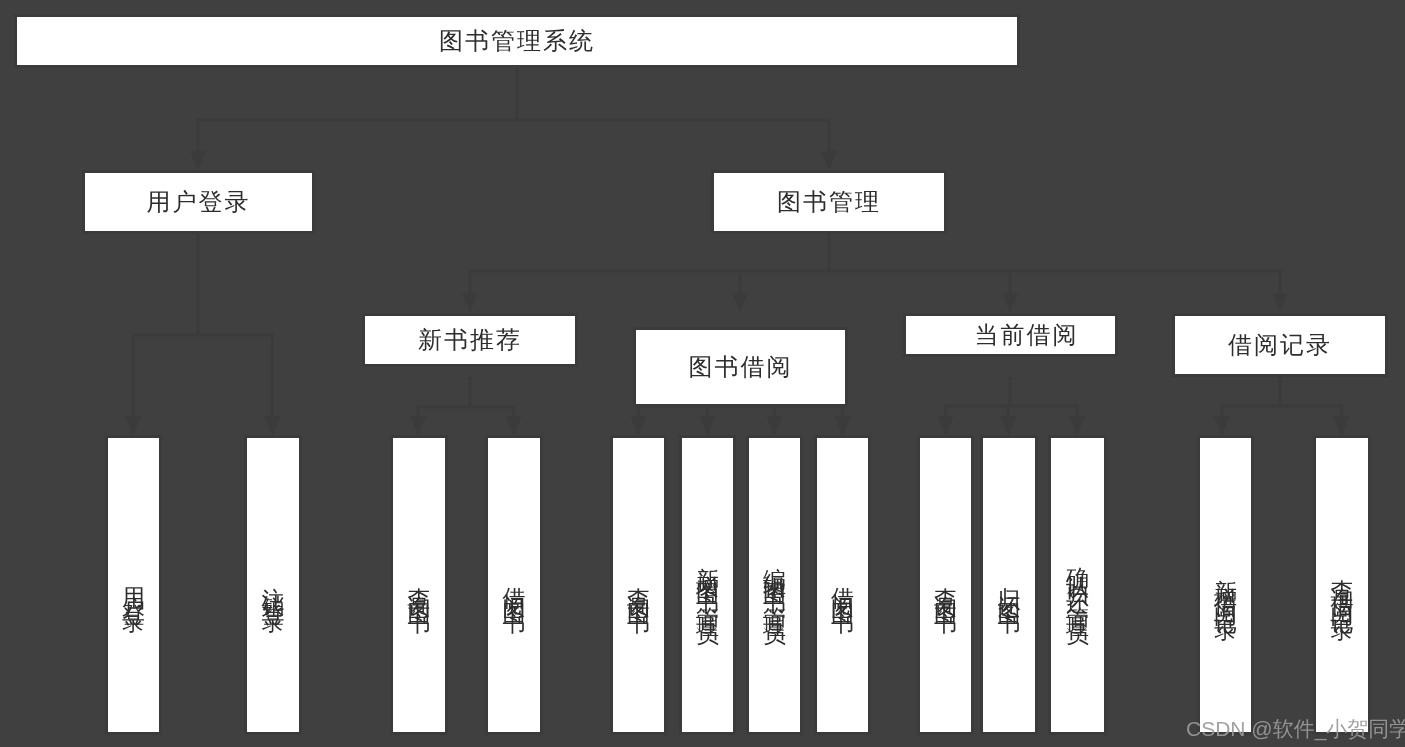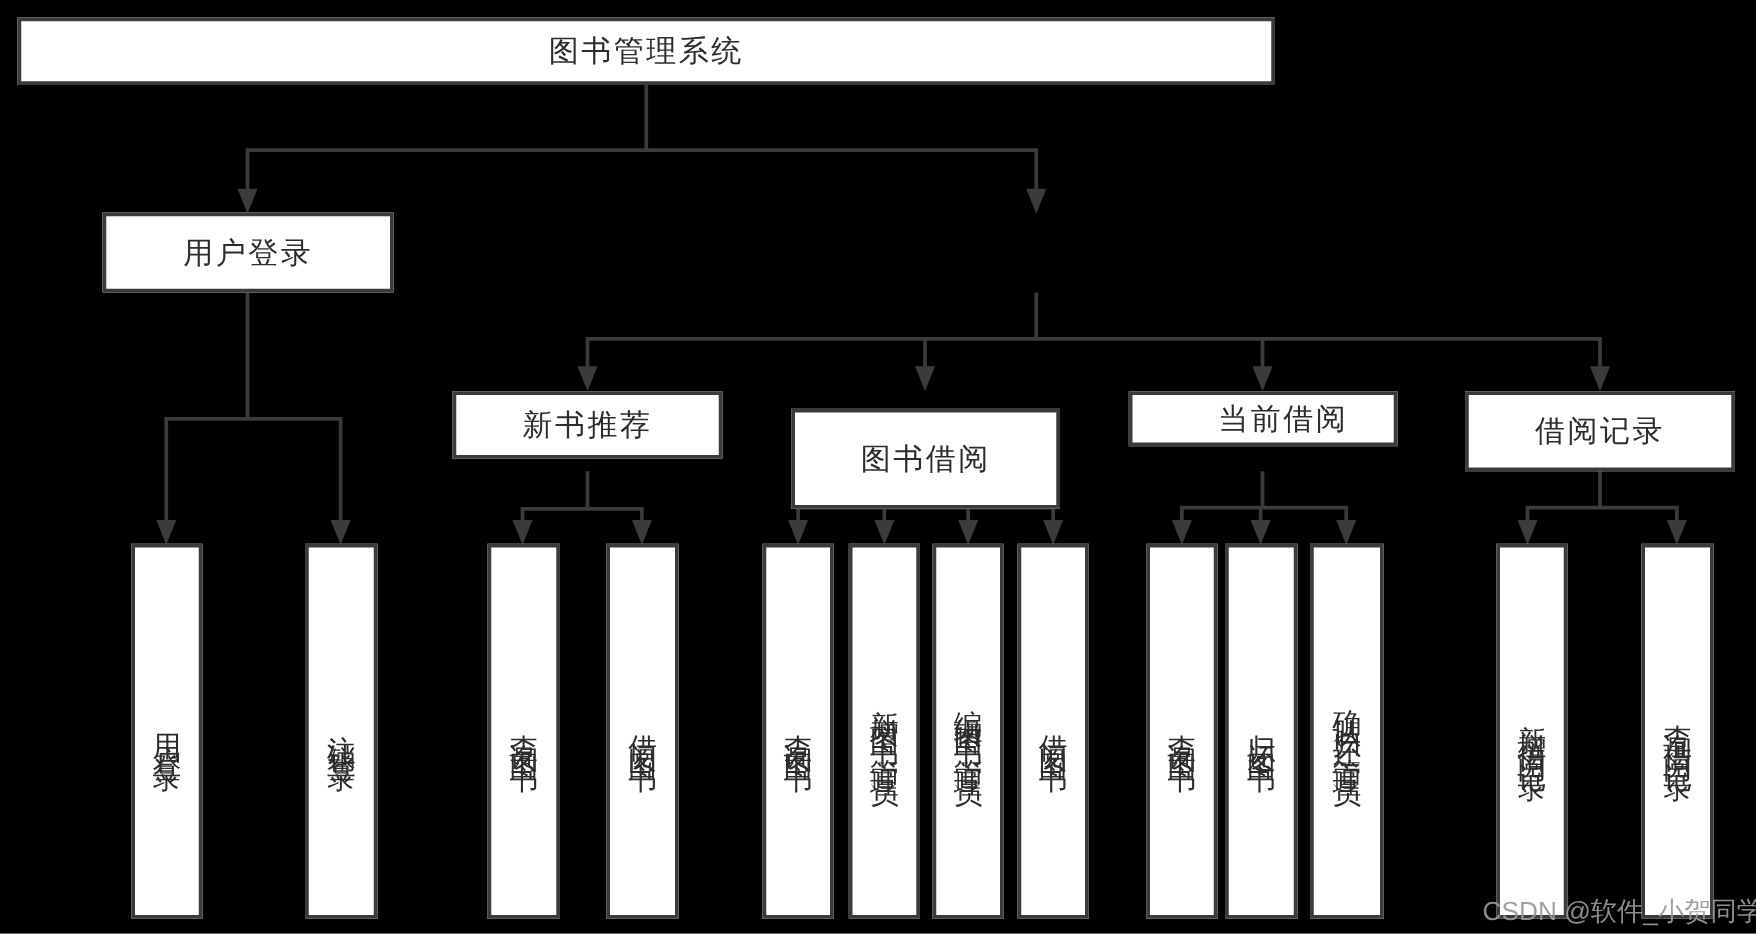--- a/index.html
+++ b/index.html
@@ -4,21 +4,21 @@
 <style>
   html, body {
     margin: 0;
     padding: 0;
     background: #ffffff;
   }
   .canvas {
     position: relative;
     width: 1405px;
     height: 747px;
-    background: #000000;
+    background: #404040;
     font-family: "Liberation Sans", "DejaVu Sans", sans-serif;
     overflow: hidden;
   }
   .connectors {
     position: absolute;
     left: 0;
     top: 0;
     z-index: 1;
   }
   .box {
@@ -110,20 +110,23 @@
     </g>
   </svg>
 
   <div class="box hbox" style="left:14px; top:14px; width:1006px; height:54px;">
     <span>图书管理系统</span>
   </div>
 
   <div class="box hbox" style="left:82px; top:170px; width:233px; height:64px;">
     <span>用户登录</span>
   </div>
+  <div class="box hbox" style="left:711px; top:170px; width:236px; height:64px;">
+    <span>图书管理</span>
+  </div>
 
   <div class="box hbox" style="left:362px; top:313px; width:216px; height:54px;">
     <span>新书推荐</span>
   </div>
   <div class="box hbox" style="left:633px; top:327px; width:215px; height:80px;">
     <span>图书借阅</span>
   </div>
   <div class="box hbox" style="left:903px; top:313px; width:215px; height:44px;padding-left:32px;">
     <span>当前借阅</span>
   </div>

